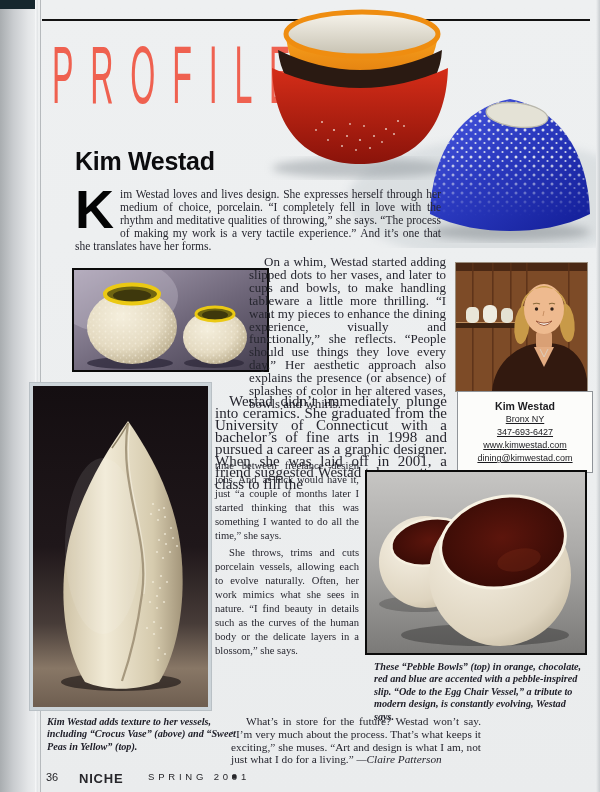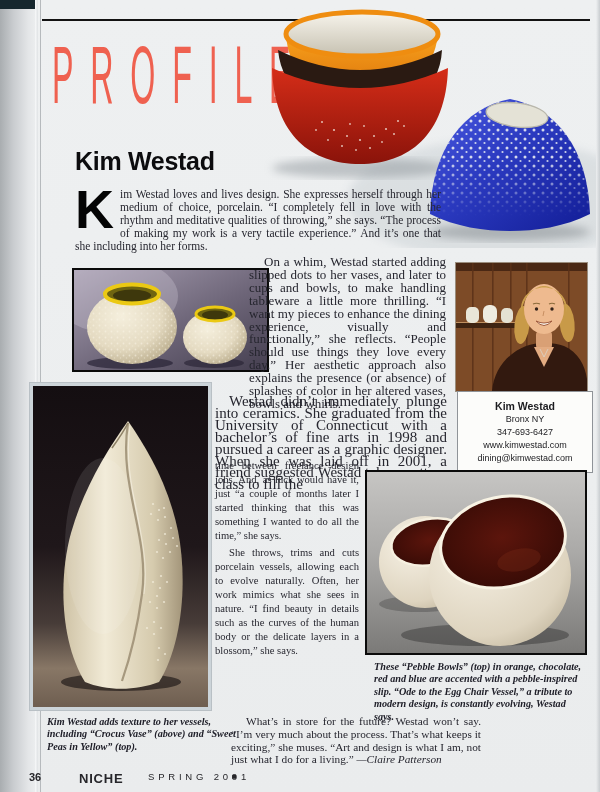--- a/index.html
+++ b/index.html
@@ -34,25 +34,25 @@
   #fig-portrait{left:455px;top:262px;width:131px;height:128px;border:1px solid #9a8d7d;}
   #fig-crocus{left:30px;top:383px;width:175px;height:321px;border:3px solid #ccd4d9;box-shadow:0 0 0 1px #b9c0c5;}
   #fig-eggbowls{left:365px;top:470px;width:218px;height:181px;border:2px solid #0b0b0b;}
   
   .caption{font-style:italic;font-weight:600;color:#20202a;font-size:10.2px;line-height:12.4px;}
   #caption-crocus{left:47px;top:716px;width:196px;}
   #caption-pebble{left:374px;top:661px;width:213px;}
   
   #contact-card{left:457px;top:391px;width:130px;background:#fcfcfa;border:1px solid #8f9398;padding:8px 2px 7px;text-align:center;font-family:"Liberation Sans",sans-serif;color:#1b1b1f;}
   #contact-card .name{font-size:10.5px;font-weight:700;margin-bottom:1px;}
-  #contact-card .line{font-size:9px;line-height:13px;}
+  #contact-card .line{font-size:9px;line-height:13px;text-decoration:underline;}
   
   #footer{left:0;top:771px;width:600px;height:16px;font-family:"Liberation Sans",sans-serif;color:#26262a;}
   #footer span{position:absolute;}
-  #page-num{left:29px;font-size:11px;font-weight:700;}
+  #page-num{left:46px;font-size:11px;font-weight:400;}
   #mag-name{left:79px;font-size:13px;font-weight:700;letter-spacing:0.8px;}
   #issue{left:148px;font-size:9.5px;letter-spacing:3.8px;}
   #end-mark{left:232px;font-size:8px;top:1px;}
 </style>
 </head>
 <body>
 
 <div id="page">
 
   <div class="abs" id="edge-band"></div>
@@ -134,21 +134,21 @@
       <path d="M 6 122 C 8 56 40 16 86 7 C 132 16 164 56 166 122 C 140 135 112 139 86 139 C 60 139 32 135 6 122 Z" fill="url(#aBlue)"></path>
       <path d="M 6 122 C 8 56 40 16 86 7 C 132 16 164 56 166 122 C 140 135 112 139 86 139 C 60 139 32 135 6 122 Z" fill="url(#aDots)" mask="url(#aMask)" opacity="0.9"></path>
       <ellipse cx="93" cy="23" rx="31" ry="12" fill="#e4e2d6" transform="rotate(7 93 23)"></ellipse>
       <ellipse cx="93" cy="23" rx="31" ry="12" fill="none" stroke="#b9b7ab" stroke-width="1.4" transform="rotate(7 93 23)"></ellipse>
     </g>
   </svg>
 
   <div class="abs" id="headline">Kim Westad</div>
 
   <div class="abs copy" id="intro">
-    <span id="dropcap">K</span><span>im Westad loves and lives design. She expresses herself through her medium of choice, porcelain. “I completely fell in love with the rhythm and meditative qualities of throwing,” she says. “The process of making my work is a very tactile experience.” And it’s one that she including into her forms.</span>
+    <span id="dropcap">K</span><span>im Westad loves and lives design. She expresses herself through her medium of choice, porcelain. “I completely fell in love with the rhythm and meditative qualities of throwing,” she says. “The process of making my work is a very tactile experience.” And it’s one that she translates have her forms.</span>
   </div>
 
   <svg class="abs photo" id="fig-sweetpeas" viewBox="0 0 193 100">
     <defs>
       <linearGradient id="bBg" x1="0" y1="0" x2="1" y2="1">
           <stop offset="0" stop-color="#a89fb2"></stop>
           <stop offset="0.55" stop-color="#6e6679"></stop>
           <stop offset="1" stop-color="#453f50"></stop>
         </linearGradient>
       <radialGradient id="bCr" cx="0.38" cy="0.35" r="0.8">

